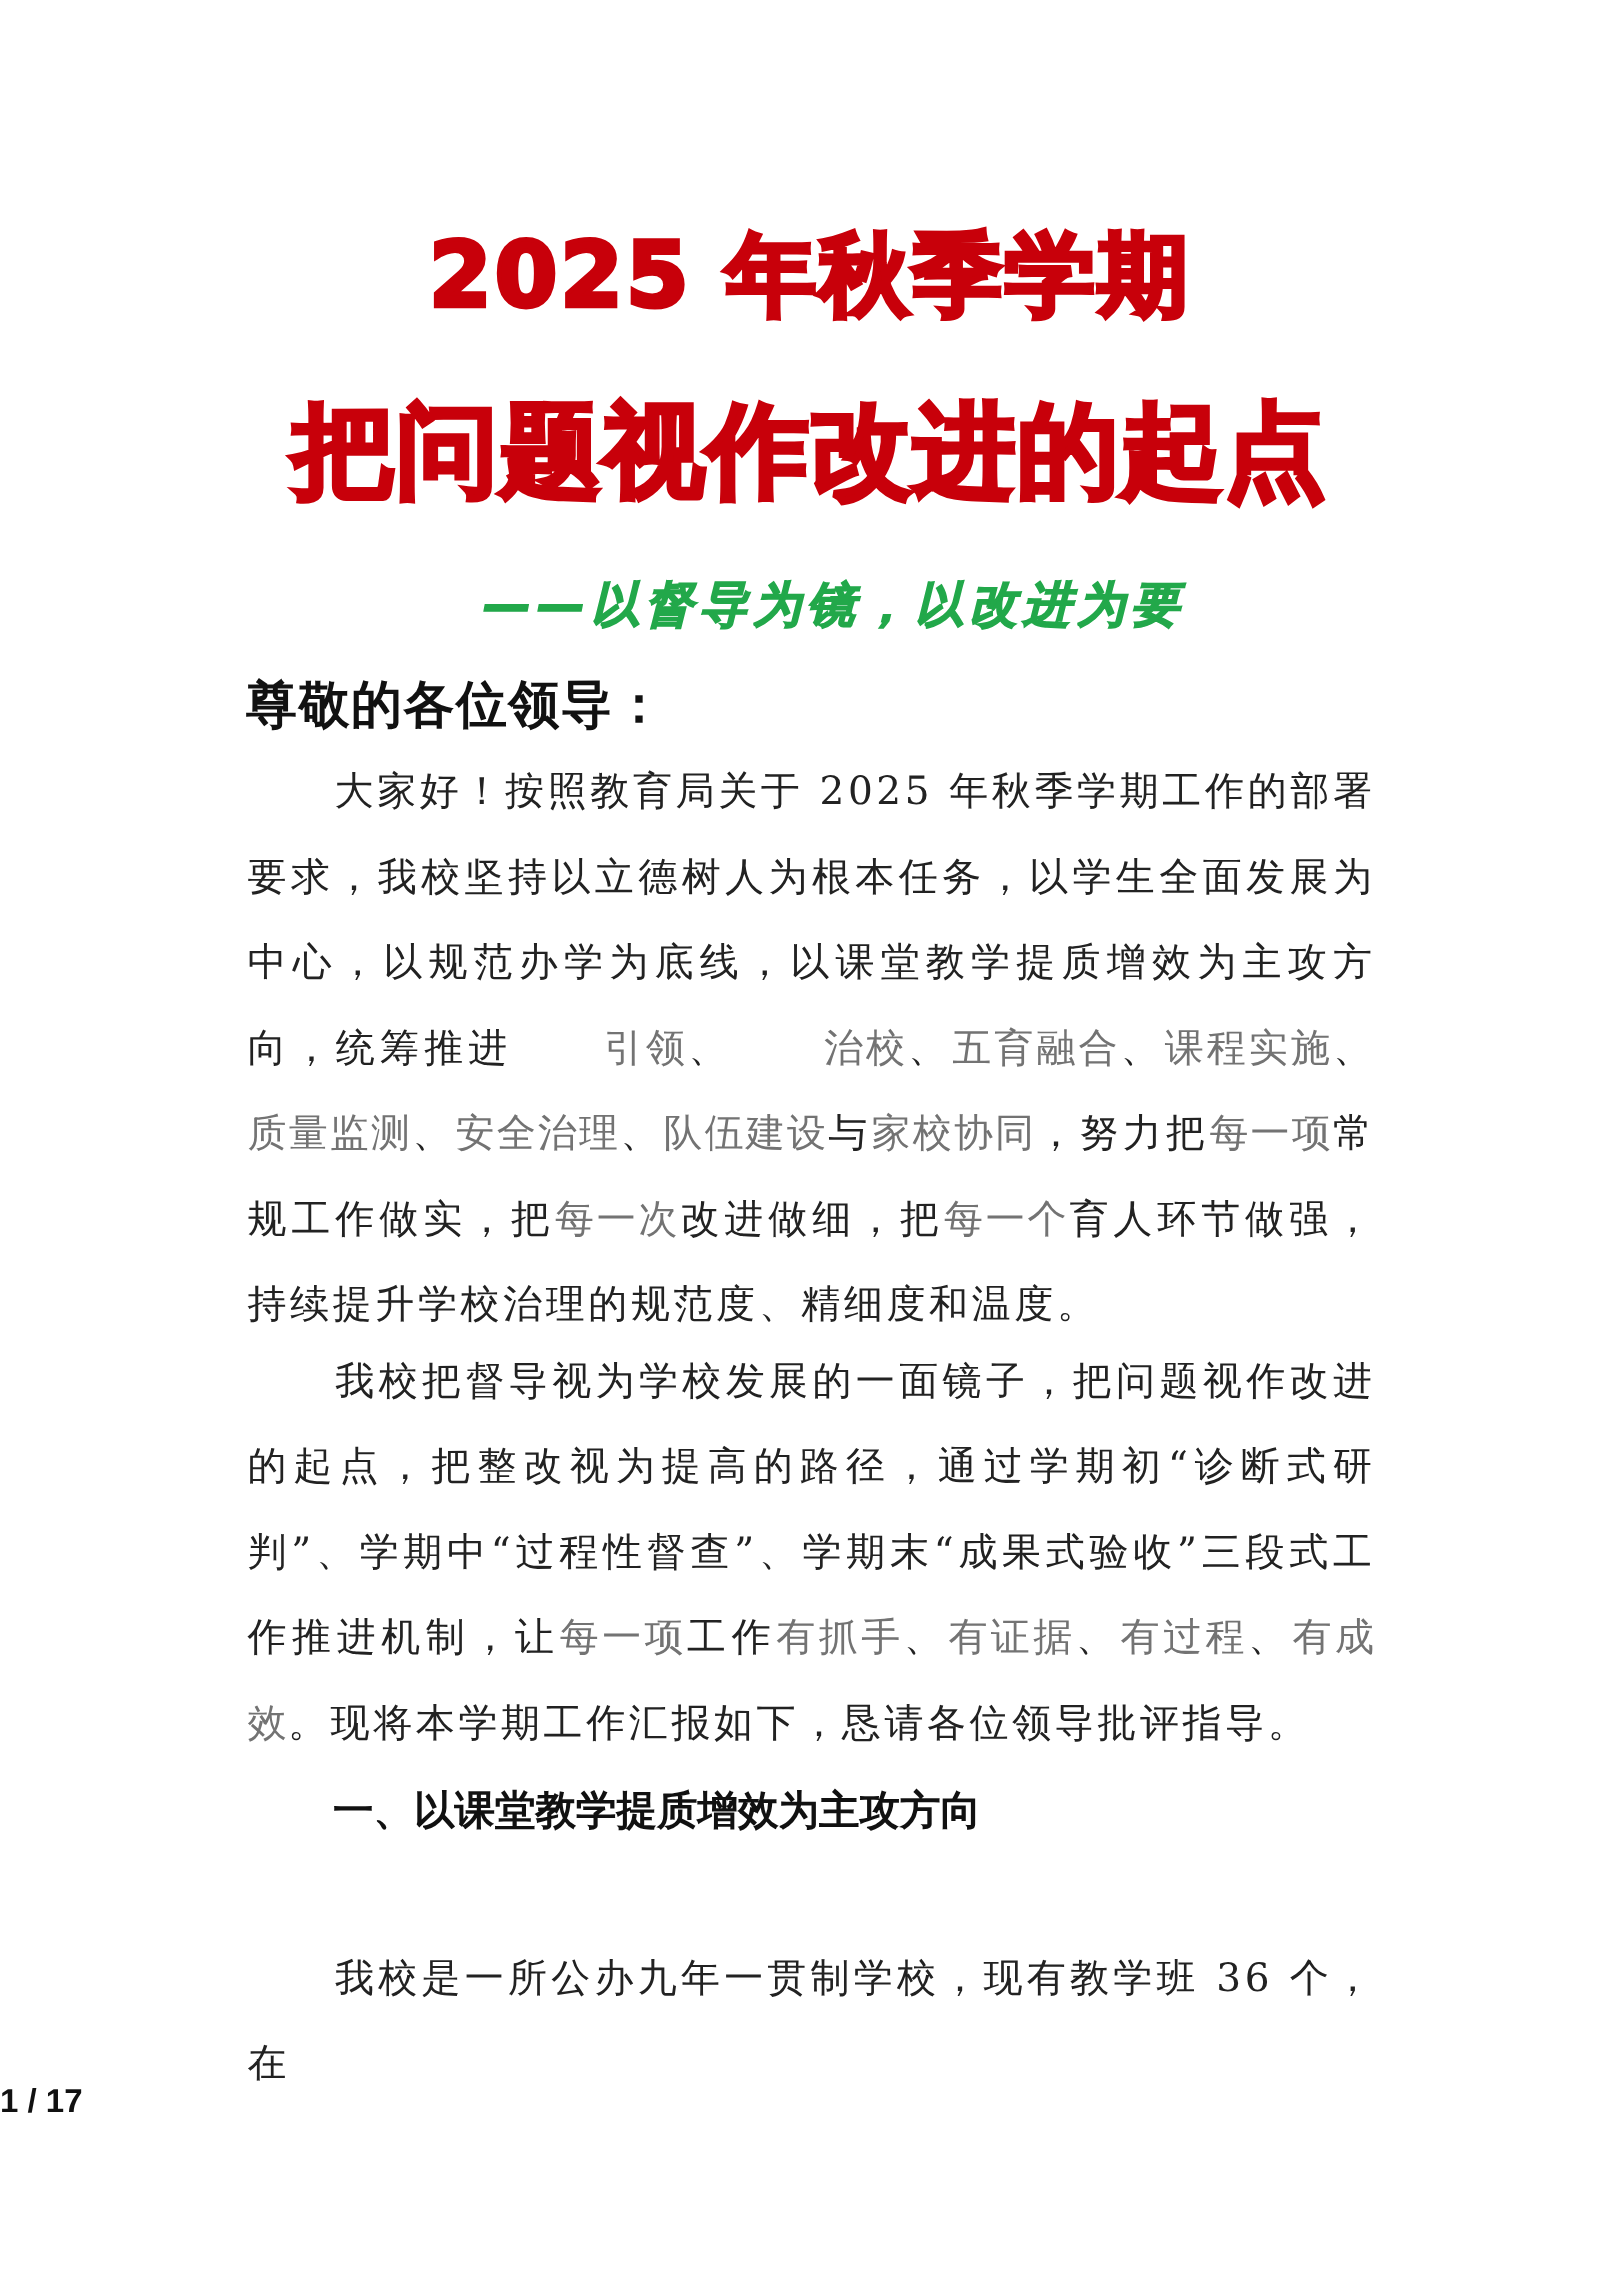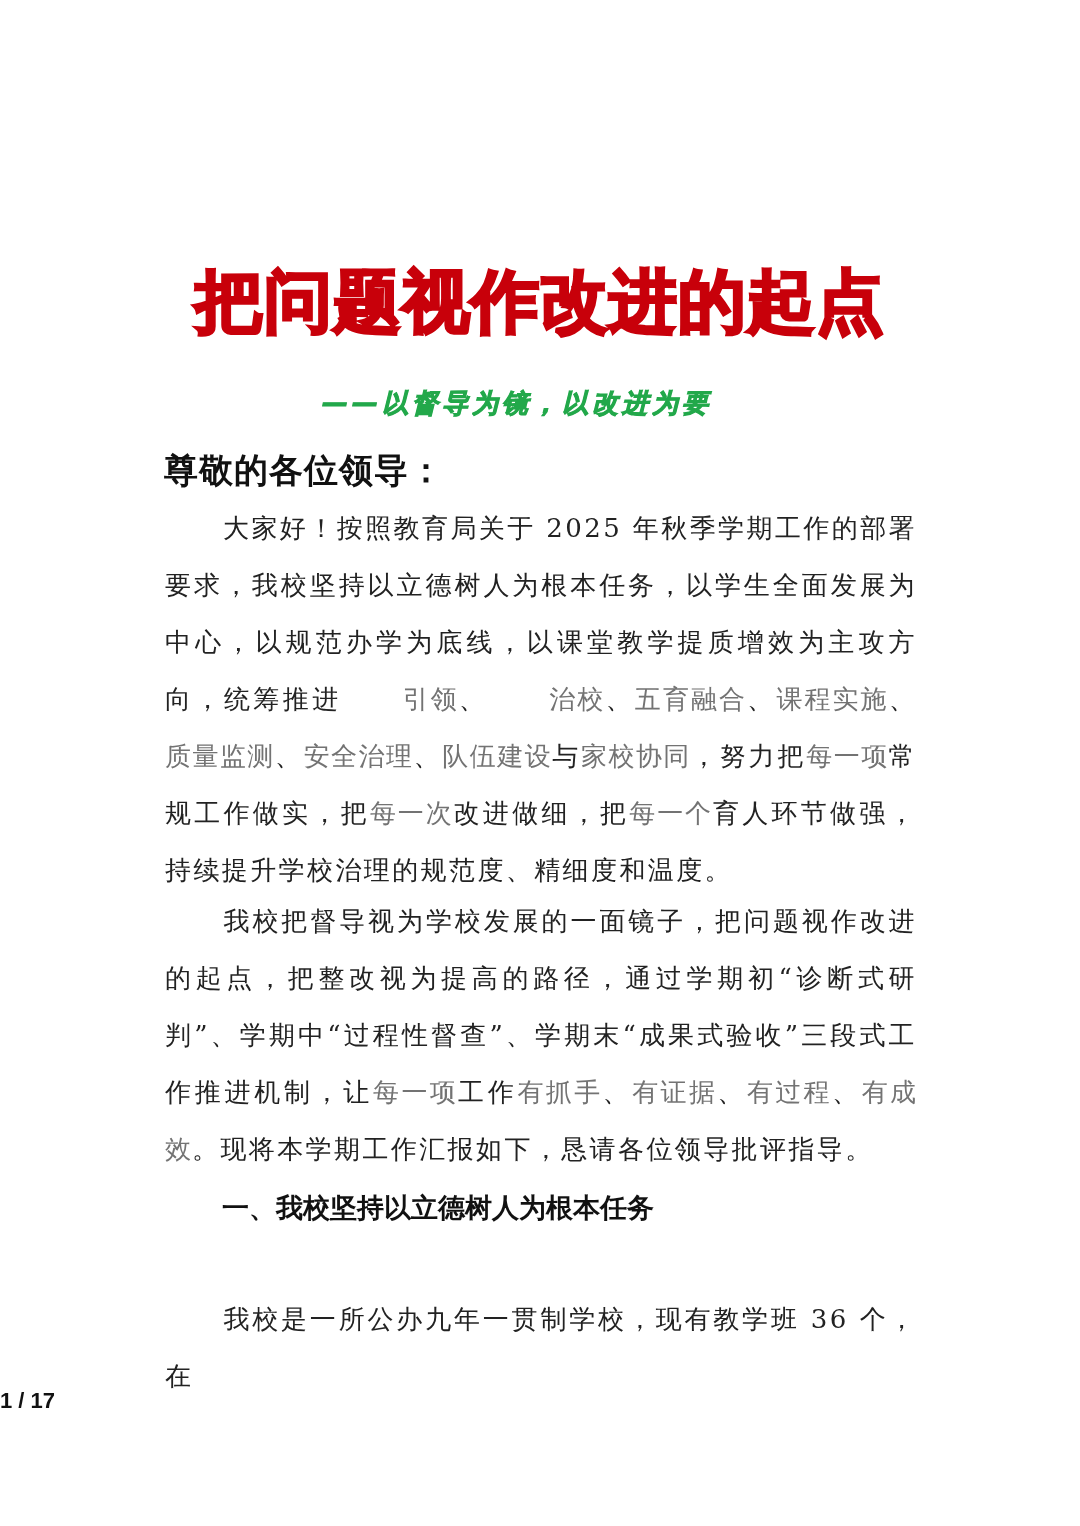--- a/index.html
+++ b/index.html
@@ -36,21 +36,21 @@
     }
     .title-1 { top: 146px; font-size: 60px; line-height: 76px; }
     .title-2 { top: 262px; font-size: 68px; line-height: 80px; letter-spacing: 1px; }
     .subtitle {
       position: absolute;
       left: 322px;
       top: 378px;
       font-family: "DejaVu Sans", "Liberation Sans", sans-serif;
       font-weight: bold;
       font-style: italic;
-      font-size: 26px;
+      font-size: 32px;
       line-height: 50px;
       color: #22a84a;
       -webkit-text-stroke: 1px #22a84a;
       white-space: nowrap;
       letter-spacing: 4px;
     }
     .salutation {
       position: absolute;
       left: 164px;
       top: 450px;
@@ -113,29 +113,30 @@
       font-size: 22px;
       line-height: 30px;
       color: #111;
     }
   </style>
 </head>
 <body>
 
 <div class="page">
 
+  <div class="title-line title-1">2025 年秋季学期</div>
   <div class="title-line title-2">把问题视作改进的起点</div>
 
   <div class="subtitle">——以督导为镜，以改进为要</div>
 
   <div class="salutation">尊敬的各位领导：</div>
 
   <div class="body-text para-1"><span class="indent"></span><span>大家好！按照教育局关于 2025 年秋季学期工作的部署要求，我校坚持以立德树人为根本任务，以学生全面发展为中心，以规范办学为底线，以课堂教学提质增效为主攻方向，统筹推进</span><span class="gap"></span><span class="hl">引领</span><span>、</span><span class="gap"></span><span class="hl">治校</span><span>、</span><span class="hl">五育融合</span><span>、</span><span class="hl">课程实施</span><span>、</span><span class="hl">质量监测</span><span>、</span><span class="hl">安全治理</span><span>、</span><span class="hl">队伍建设</span><span>与</span><span class="hl">家校协同</span><span>，努力把</span><span class="hl">每一项</span><span>常规工作做实，把</span><span class="hl">每一次</span><span>改进做细，把</span><span class="hl">每一个</span><span>育人环节做强，持续提升学校治理的规范度、精细度和温度。</span></div>
 
   <div class="body-text para-2"><span class="indent"></span><span>我校把督导视为学校发展的一面镜子，把问题视作改进的起点，把整改视为提高的路径，通过学期初“诊断式研判”、学期中“过程性督查”、学期末“成果式验收”三段式工作推进机制，让</span><span class="hl">每一项</span><span>工作</span><span class="hl">有抓手</span><span>、</span><span class="hl">有证据</span><span>、</span><span class="hl">有过程</span><span>、</span><span class="hl">有成效</span><span>。现将本学期工作汇报如下，恳请各位领导批评指导。</span></div>
 
-  <div class="heading-1">一、我校坚持以立德树人为根本任务</div>
+  <div class="heading-1">一、以课堂教学提质增效为主攻方向</div>
 
   <div class="body-text para-3"><span class="indent"></span><span>我校是一所公办九年一贯制学校，现有教学班 36 个，在</span></div>
 
   <div class="page-number">1 / 17</div>
 
 </div>
 
 </body></html>

